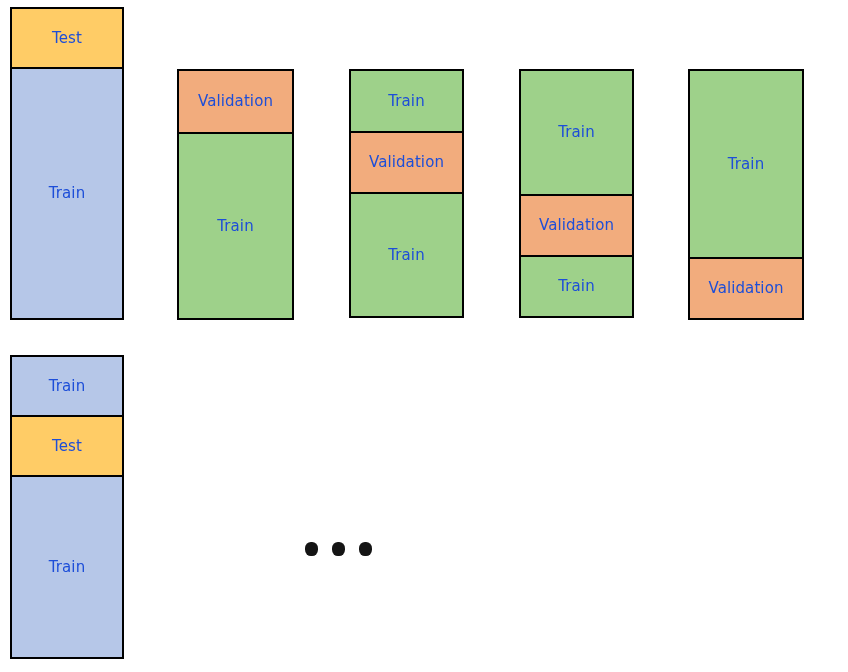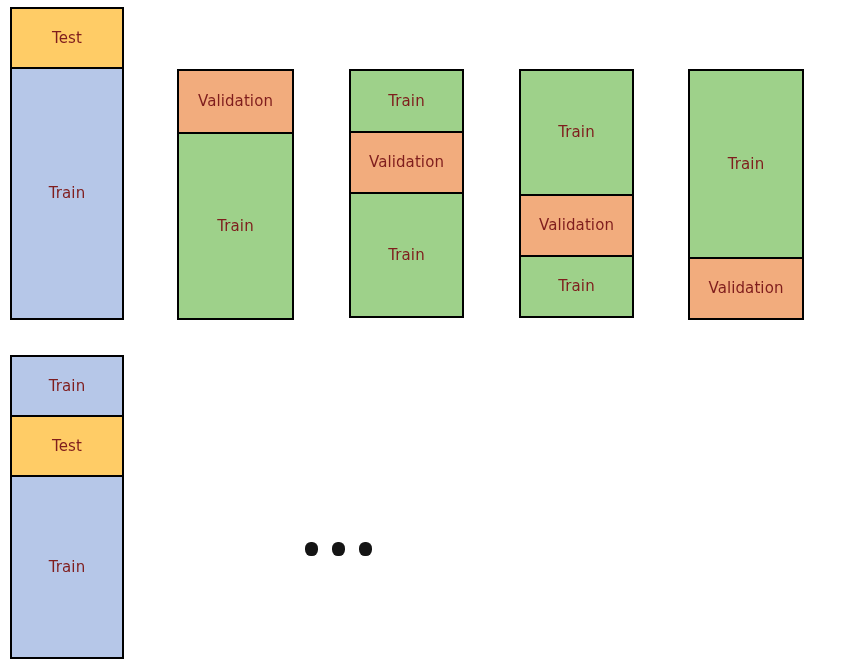--- a/index.html
+++ b/index.html
@@ -28,21 +28,21 @@
     flex-direction: column;
   }
   .segment {
     box-sizing: border-box;
     border: 2px solid #000000;
     display: flex;
     align-items: center;
     justify-content: center;
     font-size: 15px;
     line-height: 1;
-    color: #7f1d1d;
+    color: #1d4ed8;
     letter-spacing: 0.1px;
     overflow: hidden;
   }
   
   .segment + .segment {
     margin-top: -2px;
   }
   .seg-label {
     white-space: nowrap;
     pointer-events: none;

